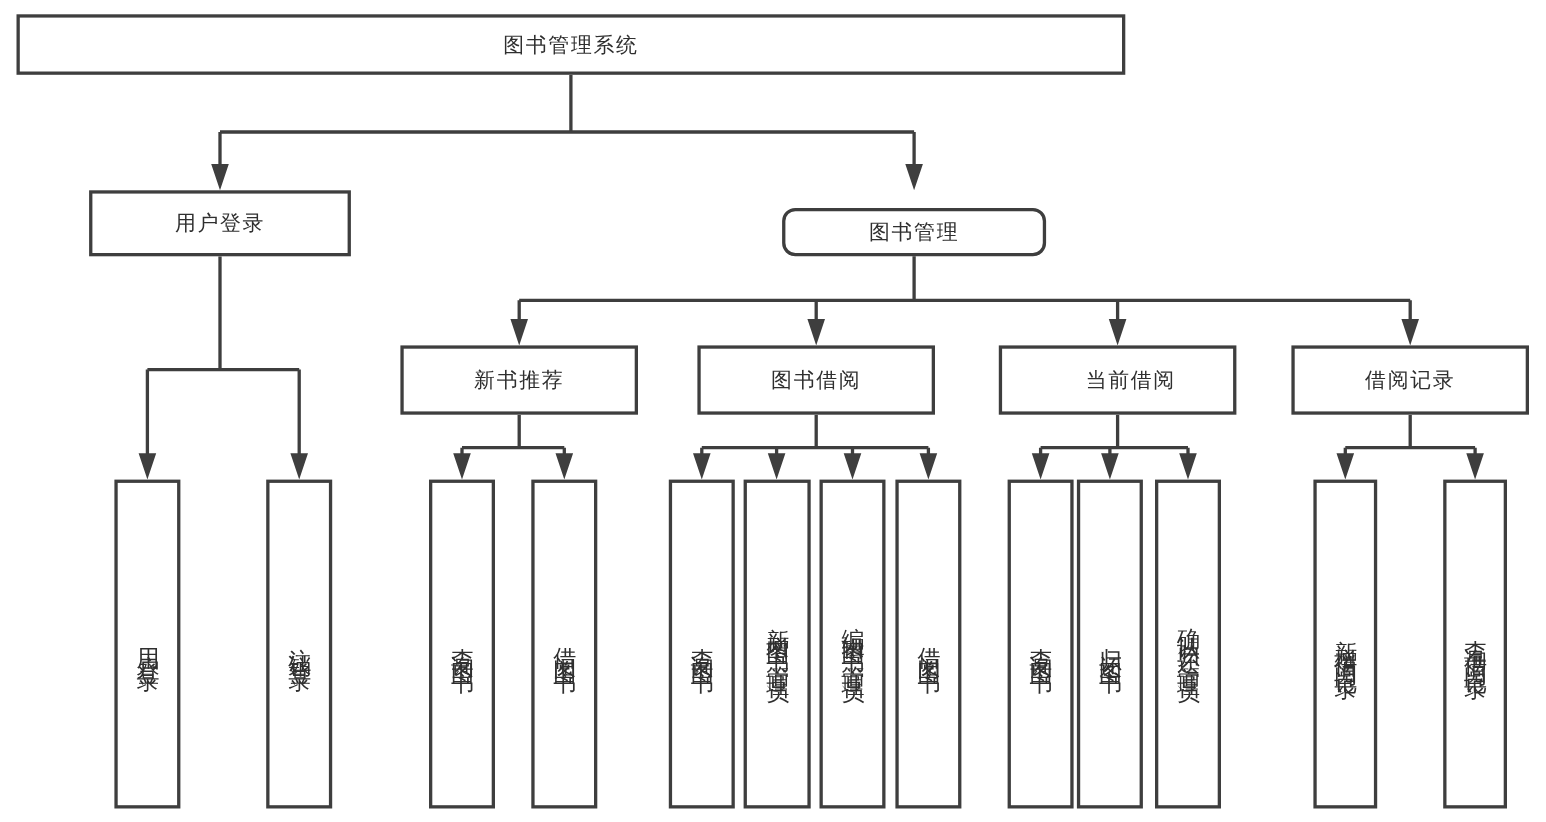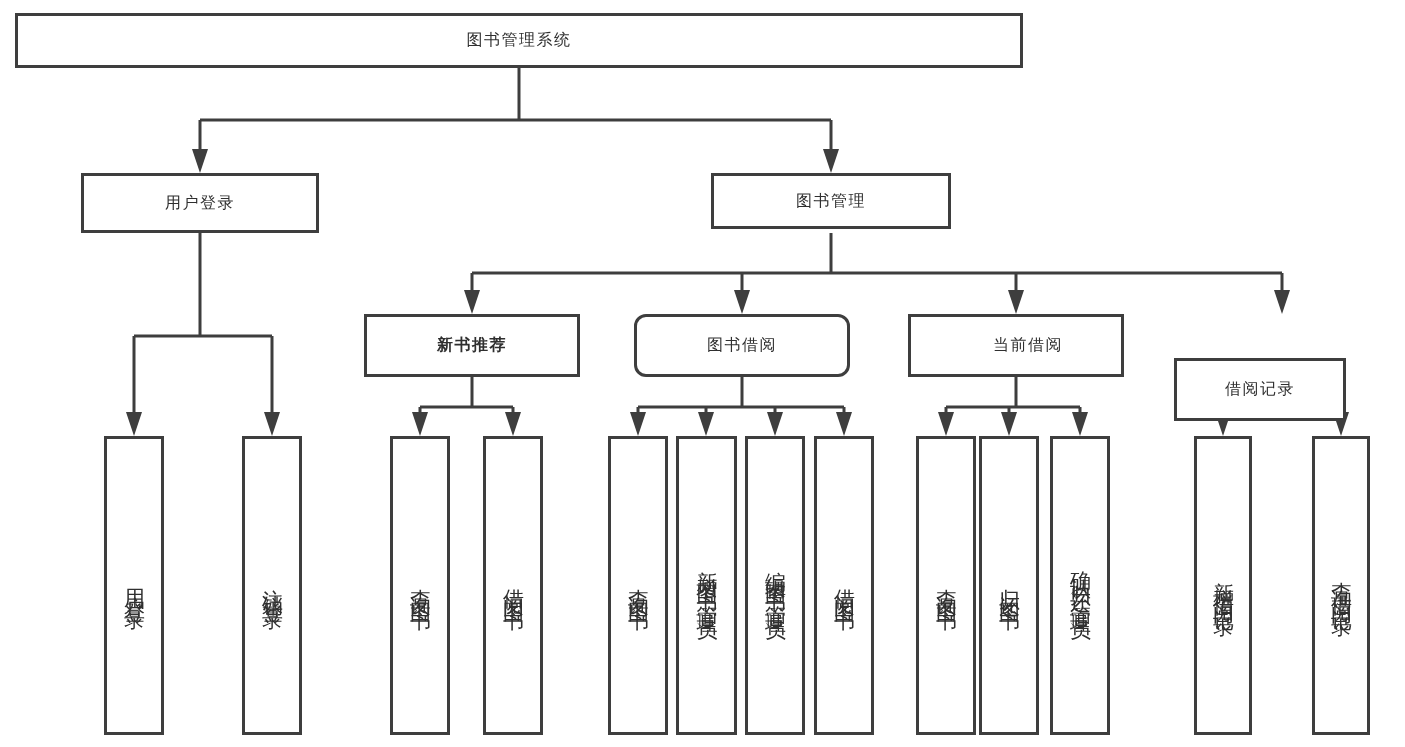--- a/index.html
+++ b/index.html
@@ -22,21 +22,21 @@
     box-sizing: border-box;
     background: #ffffff;
     border: 3px solid #3e3e3e;
     display: flex;
     align-items: center;
     justify-content: center;
     color: #2f2f2f;
     z-index: 2;
   }
   .hlabel {
-    font-size: 16px;
+    font-size: 19px;
     letter-spacing: 1.5px;
     white-space: nowrap;
   }
   .vlabel {
     writing-mode: vertical-rl;
     text-orientation: mixed;
     font-size: 21px;
     letter-spacing: 7px;
     line-height: 1;
   }
@@ -87,34 +87,34 @@
              M1333 412 L1349 412 L1341 436 Z"></path>
   </svg>
 
   <div class="box" style="left:15px; top:13px; width:1008px; height:55px;">
     <span class="hlabel">图书管理系统</span>
   </div>
 
   <div class="box" style="left:81px; top:173px; width:238px; height:60px;">
     <span class="hlabel">用户登录</span>
   </div>
-  <div class="box" style="left:711px; top:173px; width:240px; height:56px;">
+  <div class="box" style="left:711px; top:189px; width:240px; height:44px;border-radius:12px;">
     <span class="hlabel">图书管理</span>
   </div>
 
-  <div class="box" style="left:364px; top:314px; width:216px; height:63px;font-weight:bold;">
+  <div class="box" style="left:364px; top:314px; width:216px; height:63px;">
     <span class="hlabel">新书推荐</span>
   </div>
-  <div class="box" style="left:634px; top:314px; width:216px; height:63px;border-radius:12px;">
+  <div class="box" style="left:634px; top:314px; width:216px; height:63px;">
     <span class="hlabel">图书借阅</span>
   </div>
   <div class="box" style="left:908px; top:314px; width:216px; height:63px;padding-left:24px;">
     <span class="hlabel">当前借阅</span>
   </div>
-  <div class="box" style="left:1174px; top:314px; width:172px; height:63px;margin-top:44px;">
+  <div class="box" style="left:1174px; top:314px; width:216px; height:63px;">
     <span class="hlabel">借阅记录</span>
   </div>
 
   <div class="box" style="left:104px; top:436px; width:60px; height:299px;">
     <span class="vlabel">用户登录</span>
   </div>
   <div class="box" style="left:242px; top:436px; width:60px; height:299px;">
     <span class="vlabel">注销登录</span>
   </div>
 

